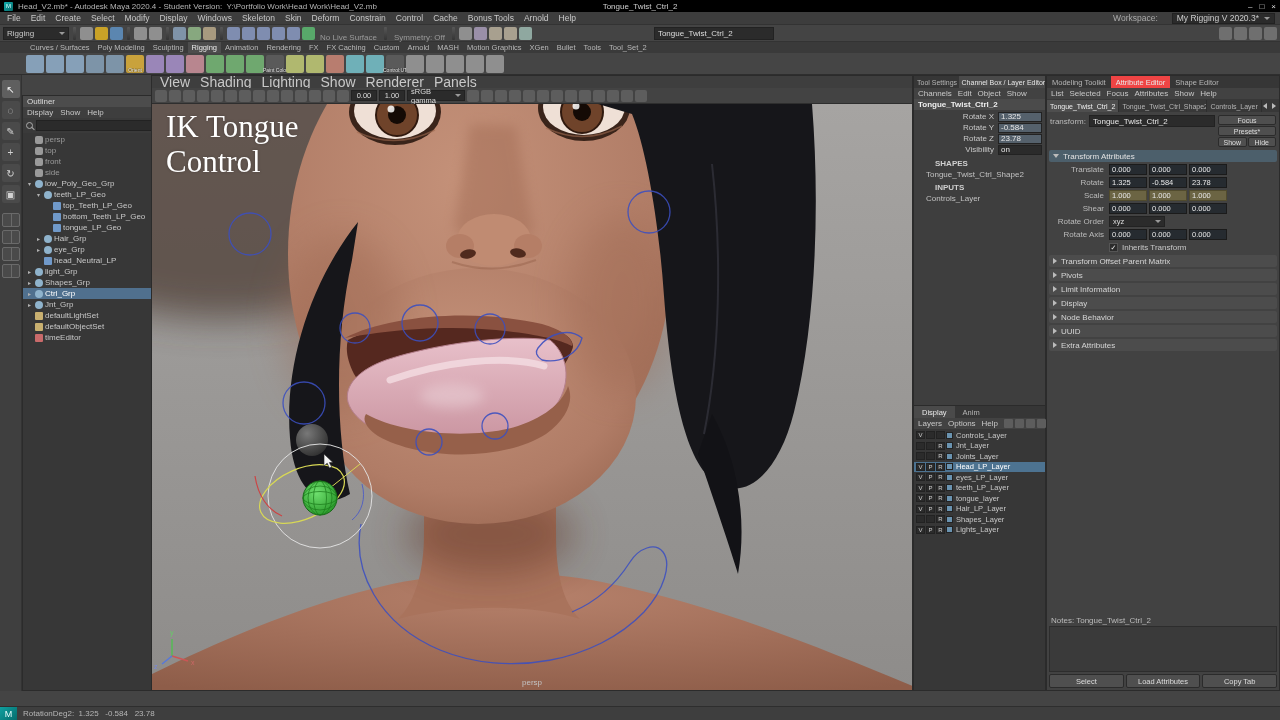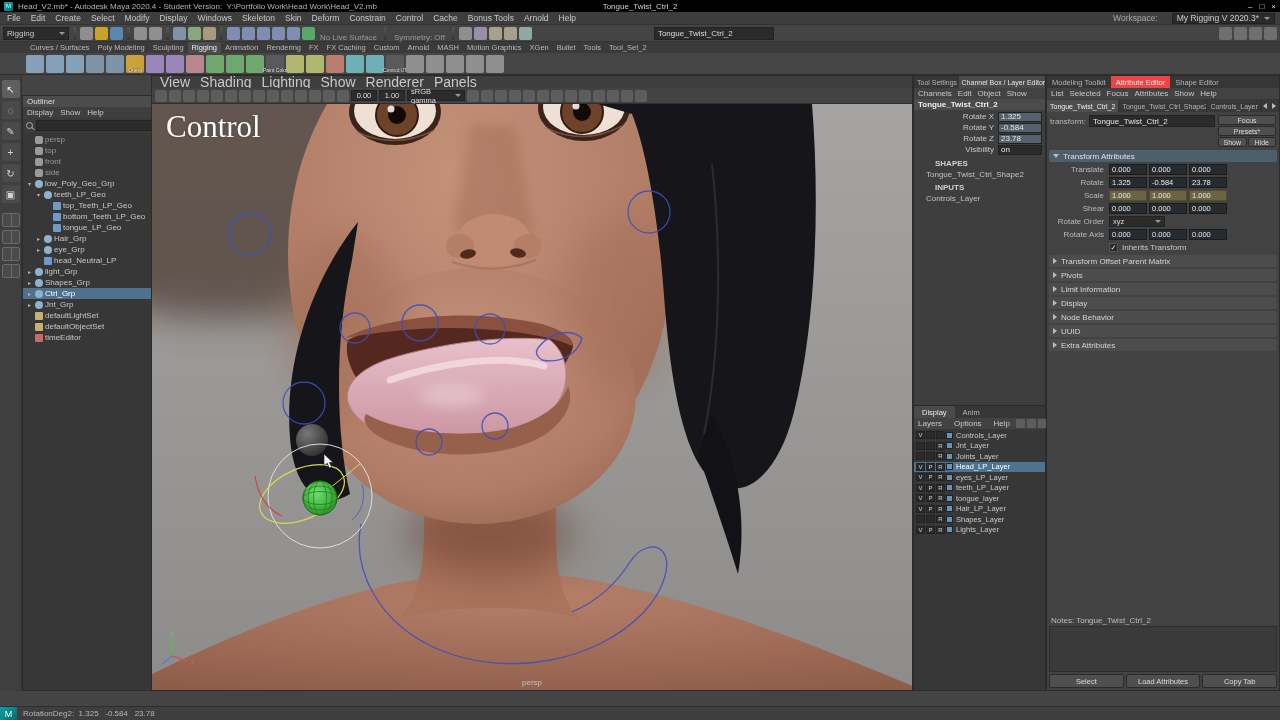--- a/index.html
+++ b/index.html
@@ -728,20 +728,21 @@
           <text x="19" y="9" font-size="7" fill="#cc6666">x</text>
           <text x="-18" y="13" font-size="7" fill="#7788dd">z</text>
         </g>
 
         <g transform="translate(172,350)">
           <path d="M0,0 L0,12 L3.2,9.2 L5.4,14 L7.6,13 L5.4,8.6 L9,8.6 Z" fill="#f5f5f5" stroke="#222222" stroke-width="0.6"></path>
         </g>
       </svg>
 
       <div class="vp-overlay-title">
+        <div>IK Tongue</div>
         <div>Control</div>
       </div>
       <div class="persp-label">persp</div>
     </div>
   </div>
 
   <div class="channelbox">
     <div class="cb-tabs">
 
     <span class="cb-tab">Tool Settings</span>
@@ -782,21 +783,21 @@
     <div class="cb-section">INPUTS</div>
     <div class="cb-subitem">Controls_Layer</div>
 
     <div class="layer-editor">
       <div class="le-tabs">
 
       <span class="le-tab active">Display</span>
           <span class="le-tab">Anim</span>
         </div>
       <div class="le-menus-row">
-        <span class="menus" style="gap:12px">
+        <span class="menus" style="gap:6px">
 
         <span>Layers</span>
             <span>Options</span>
             <span>Help</span>
           </span>
         <span class="le-icons">
 
         <span class="le-icon"></span>
             <span class="le-icon"></span>
             <span class="le-icon"></span>

